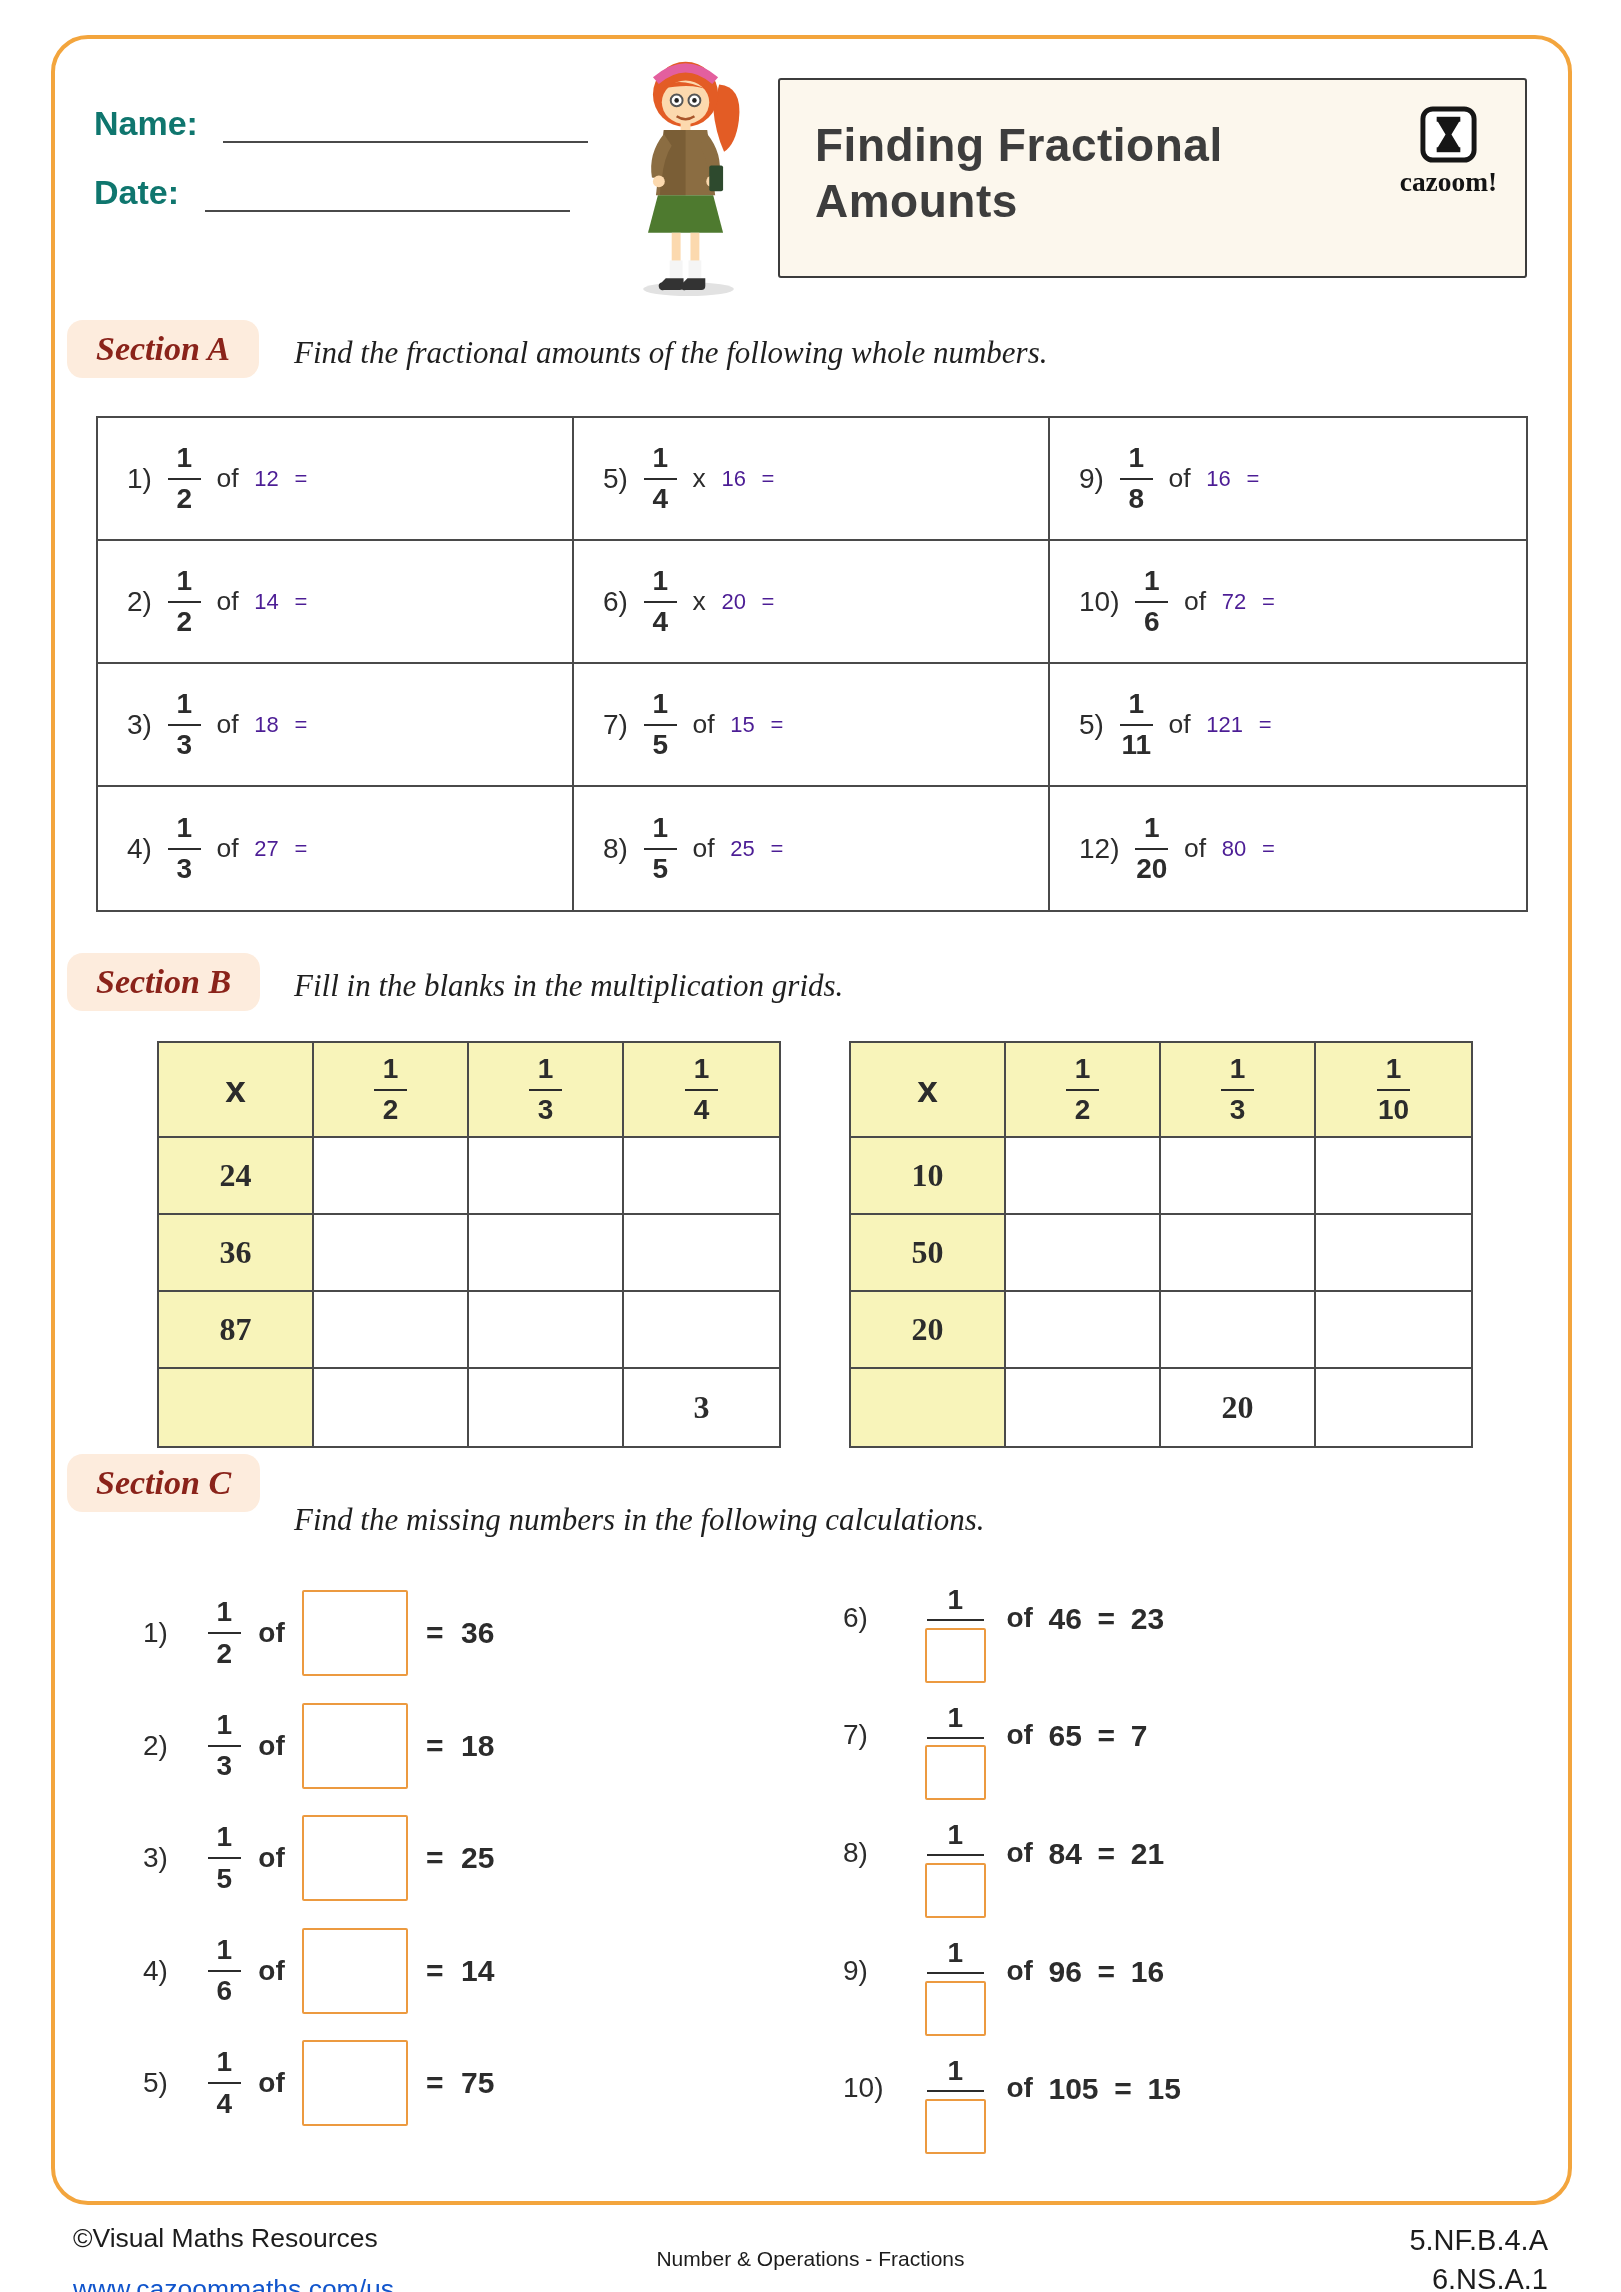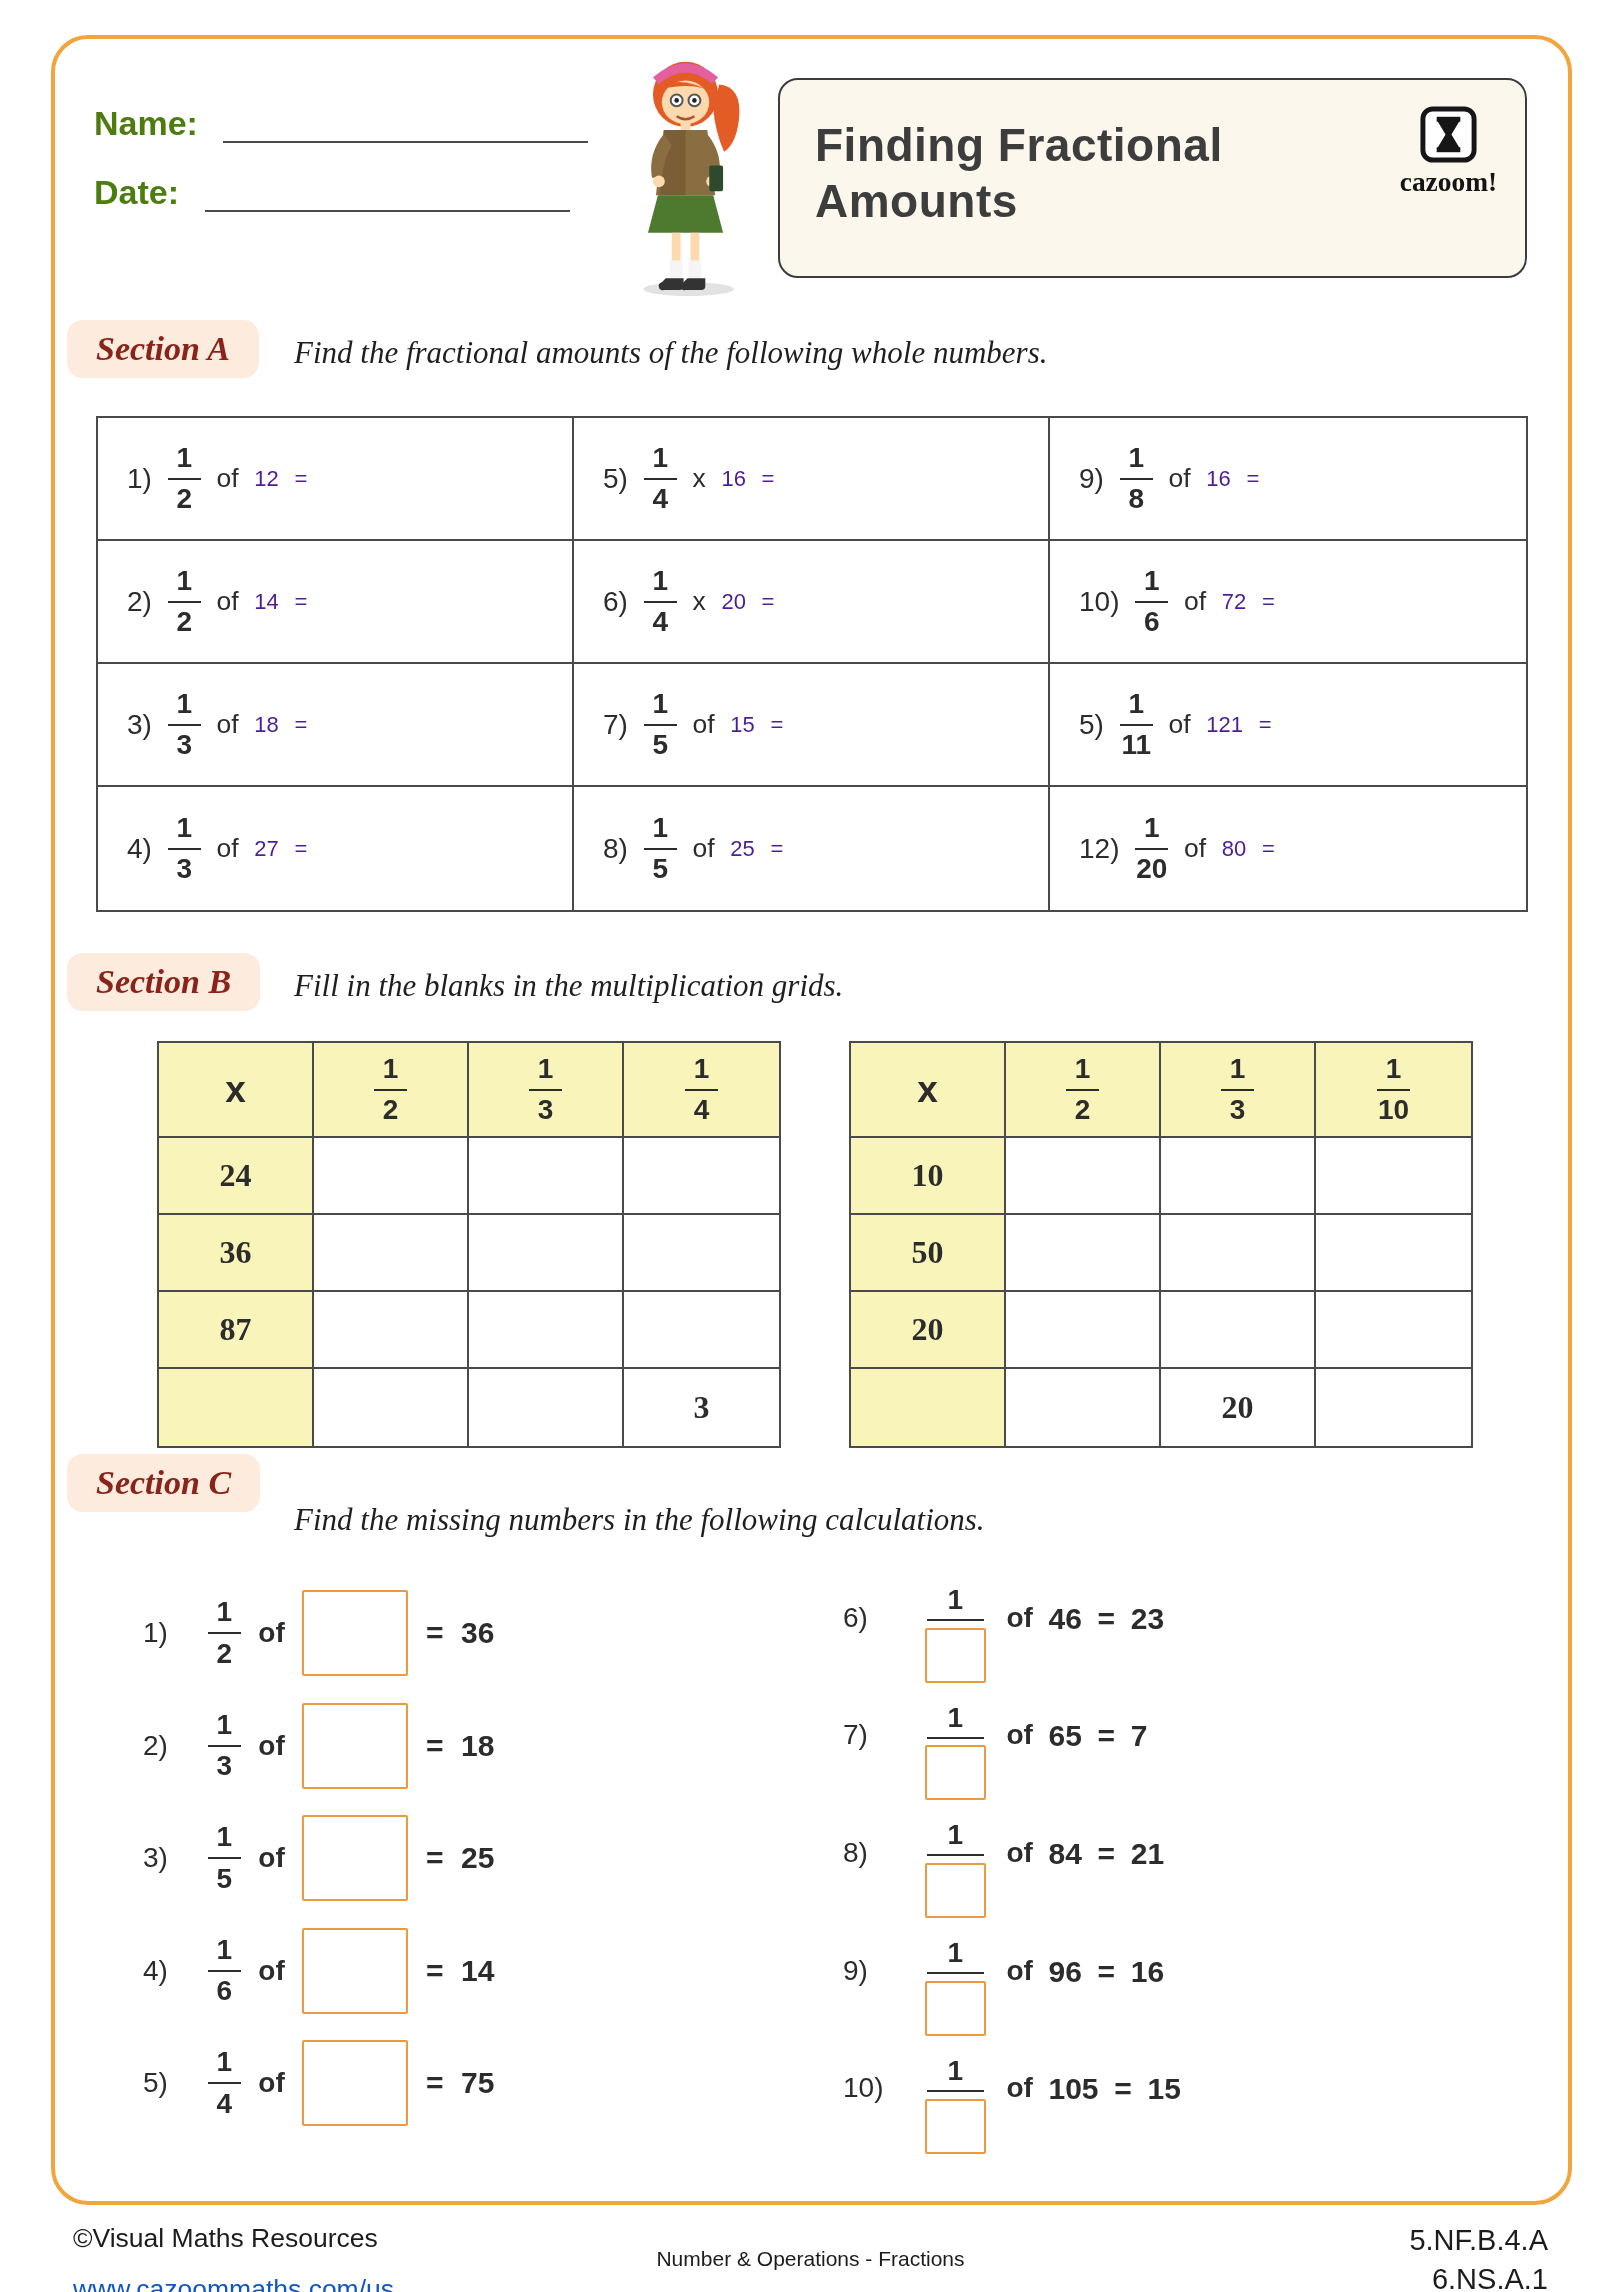--- a/index.html
+++ b/index.html
@@ -1,25 +1,25 @@
 <!DOCTYPE html>
 <html><head>
 <meta charset="utf-8">
 <style>
 *{margin:0;padding:0;box-sizing:border-box;}
 body{background:#fff;}
 .sheet{position:relative;width:1621px;height:2293px;background:#fff;font-family:"Liberation Sans",sans-serif;color:#2e2e2e;overflow:hidden;}
 .frame{position:absolute;left:51px;top:35px;width:1521px;height:2170px;border:4.9px solid #f3a53d;border-radius:37px;}
 .nd-row{position:absolute;display:flex;align-items:flex-end;gap:25.5px;}
-.nd-label{font-size:34px;font-weight:bold;color:#4d7c0f;}
+.nd-label{font-size:34px;font-weight:bold;color:#0f766e;}
 .nd-line{width:365px;height:39px;border-bottom:2px solid #4a4a4a;}
 #name-row{left:94px;top:104px;}
 #date-row{left:94px;top:173px;}
 .girl{position:absolute;left:614px;top:49px;}
-.title-box{position:absolute;left:778px;top:78px;width:749px;height:200px;background:#fcf7ed;border:2.9px solid #3c3c3c;border-radius:20px;padding-left:6px;}
+.title-box{position:absolute;left:778px;top:78px;width:749px;height:200px;background:#fcf7ed;border:2.9px solid #3c3c3c;border-radius:3px;padding-left:6px;}
 .title-text{position:absolute;left:35px;top:37px;font-size:46px;font-weight:bold;color:#3d3d3d;line-height:1.22;letter-spacing:0.5px;}
 .logo{position:absolute;right:17.6px;top:23.5px;width:118px;display:flex;flex-direction:column;align-items:center;}
 .logo-text{font-family:"Liberation Serif",serif;font-weight:bold;font-size:27.4px;color:#141414;margin-top:2px;}
 .section-label{position:absolute;background:#fdecdd;border-radius:15.7px;padding:9.8px 29px;font-family:"Liberation Serif",serif;font-style:italic;font-weight:bold;font-size:34px;color:#8a231a;}
 .instruction{position:absolute;font-family:"Liberation Serif",serif;font-style:italic;font-size:31px;color:#1f1f1f;}
 #sa-label{left:67px;top:320px;}
 #sa-instr{left:294px;top:335px;}
 #sb-label{left:67px;top:953px;}
 #sb-instr{left:294px;top:968px;}
 #sc-label{left:67px;top:1454px;}

